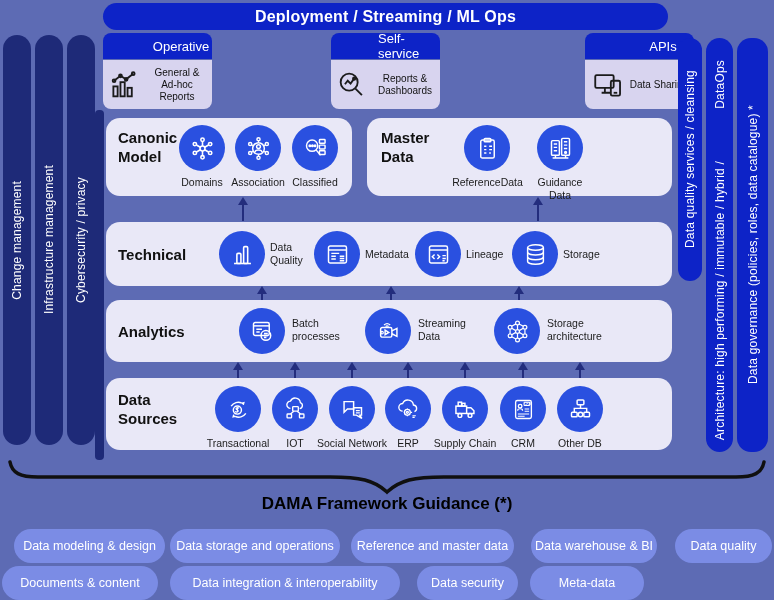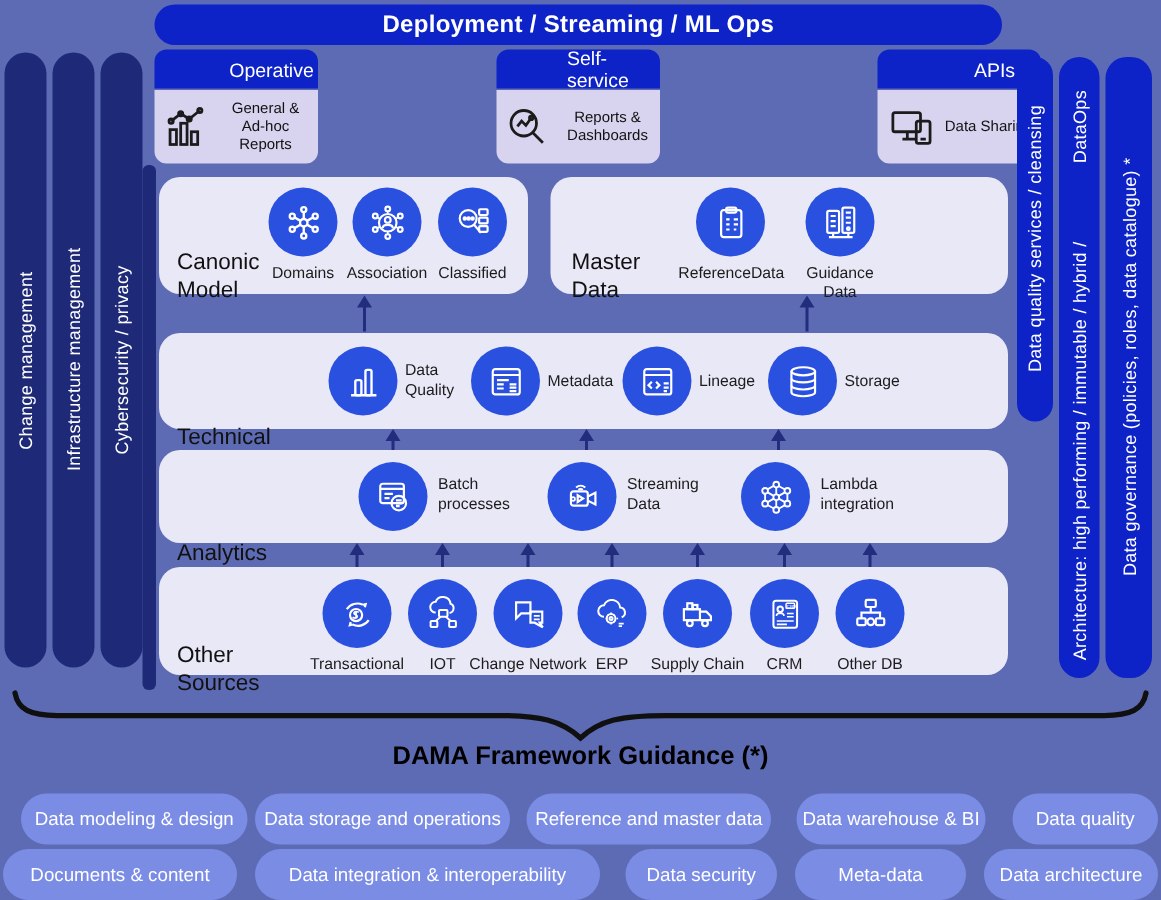--- a/index.html
+++ b/index.html
@@ -21,21 +21,21 @@
   .navy{background:#1e2a78;}
   .bright{background:#0d23c7;}
   .vcenter{display:flex;align-items:center;justify-content:center;}
   .vtext{writing-mode:vertical-rl;transform:rotate(180deg);color:#fff;font-size:12px;
          white-space:nowrap;letter-spacing:.2px;}
   .vabs{position:absolute;left:50%;transform:translateX(-50%) rotate(180deg);}
   .accentbar{position:absolute;left:95px;top:110px;width:9px;height:350px;background:#1e2a78;
              border-radius:4px;}
   
   .row{position:absolute;background:#e9e8f7;border-radius:14px;}
-  .rtitle{position:absolute;font-weight:normal;font-size:15px;line-height:19px;color:#111;margin-top:37px;}
+  .rtitle{position:absolute;font-weight:bold;font-size:15px;line-height:19px;color:#111;}
   .circ{position:absolute;width:46px;height:46px;border-radius:50%;background:#2a50e0;color:#fff;
         display:flex;align-items:center;justify-content:center;}
   .circ svg{width:27px;height:27px;}
   .ilabel{position:absolute;font-size:10.5px;line-height:12.5px;color:#1c1c1c;text-align:center;}
   .ilabel.side{text-align:left;}
   
   .uparrow{position:absolute;width:10px;}
   .uparrow .shaft{position:absolute;left:3.8px;top:6px;bottom:0;width:2.4px;background:#232d7d;}
   .uparrow .head{position:absolute;left:0;top:0;width:0;height:0;border-left:5px solid transparent;
                  border-right:5px solid transparent;border-bottom:8px solid #232d7d;}
@@ -260,24 +260,24 @@
         <circle cx="18.6" cy="15.8" r="1.7"></circle>
         <circle cx="12" cy="19.5" r="1.7"></circle>
         <circle cx="5.4" cy="15.8" r="1.7"></circle>
         <circle cx="5.4" cy="8.2" r="1.7"></circle>
         <circle cx="12" cy="12" r="1.7"></circle>
       <path d="M12 6.2 v4.1 M13.5 11.2 l3.6-2.1 M13.5 12.8 l3.6 2.1 M12 13.7 v4.1 M10.5 12.8 l-3.6 2.1 M10.5 11.2 L6.9 9.1 M13.4 5.3 l3.8 2.1 M18.6 9.9 v4.2 M17.2 16.7 l-3.8 2.1 M10.6 18.7 l-3.8-2.1 M5.4 13.9 V9.9 M6.8 7.3 l3.8-2.1"></path>
     </svg>
   </div>
   <div class="ilabel side" style="left:292px;top:317px;width:64px">Batch processes</div>
   <div class="ilabel side" style="left:418px;top:317px;width:66px">Streaming Data</div>
-  <div class="ilabel side" style="left:547px;top:317px;width:80px">Lambda integration</div>
+  <div class="ilabel side" style="left:547px;top:317px;width:80px">Storage architecture</div>
 
   <div class="row" style="left:106px;top:378px;width:566px;height:72px"></div>
-  <div class="rtitle" style="left:118px;top:390px;width:70px">Other Sources</div>
+  <div class="rtitle" style="left:118px;top:390px;width:70px">Data Sources</div>
   <div class="circ" style="left:215px;top:386px">
     <svg viewBox="0 0 24 24" fill="none" stroke="currentColor" stroke-width="1.3">
       <circle cx="11" cy="12.5" r="3.6"></circle>
         <path d="M11 10.3 v4.4 M12.6 10.9 c-2.2-1.3-4 0.4-1.9 1.4 c2.2 1 0.5 2.8-1.8 1.5" stroke-width="1"></path>
       <path d="M5.5 9 a7.5 7.5 0 0 1 9.5-2.6 M15 6.4 l1.7-0.4 -0.5 1.9"></path>
       <path d="M18.5 15.5 a7.5 7.5 0 0 1-9.5 2.6 M9 18.1 l-1.7 0.4 0.5-1.9"></path>
     </svg>
   </div>
   <div class="circ" style="left:272px;top:386px">
     <svg viewBox="0 0 24 24" fill="none" stroke="currentColor" stroke-width="1.2">
@@ -328,21 +328,21 @@
     <svg viewBox="0 0 24 24" fill="none" stroke="currentColor" stroke-width="1.3">
       <rect x="9" y="3.5" width="6" height="4.2" rx="0.8"></rect>
         <path d="M12 7.7 V11 M6.5 14.5 V11 H17.5 V14.5"></path>
       <circle cx="12" cy="16.5" r="2"></circle>
         <rect x="4" y="14.5" width="5" height="4" rx="0.8"></rect>
         <rect x="15" y="14.5" width="5" height="4" rx="0.8"></rect>
     </svg>
   </div>
   <div class="ilabel" style="left:200px;top:437px;width:76px">Transactional</div>
   <div class="ilabel" style="left:257px;top:437px;width:76px">IOT</div>
-  <div class="ilabel" style="left:312px;top:437px;width:80px">Change Network</div>
+  <div class="ilabel" style="left:312px;top:437px;width:80px">Social Network</div>
   <div class="ilabel" style="left:370px;top:437px;width:76px">ERP</div>
   <div class="ilabel" style="left:427px;top:437px;width:76px">Supply Chain</div>
   <div class="ilabel" style="left:485px;top:437px;width:76px">CRM</div>
   <div class="ilabel" style="left:542px;top:437px;width:76px">Other DB</div>
 
   <div class="uparrow" style="left:238px;top:197px;height:24px">
       <div class="head"></div>
       <div class="shaft"></div>
     </div>
   <div class="uparrow" style="left:533px;top:197px;height:24px">
@@ -416,17 +416,14 @@
     </div>
   <div class="bpill" style="left:170px;top:566px;width:230px">
       <span>Data integration &amp; interoperability</span>
     </div>
   <div class="bpill" style="left:417px;top:566px;width:101px">
       <span>Data security</span>
     </div>
   <div class="bpill" style="left:530px;top:566px;width:114px">
       <span>Meta-data</span>
     </div>
-  <div class="bpill" style="left:656px;top:566px;width:116px">
-      <span>Data architecture</span>
-    </div>
 
 </div>
 
 </body></html>

